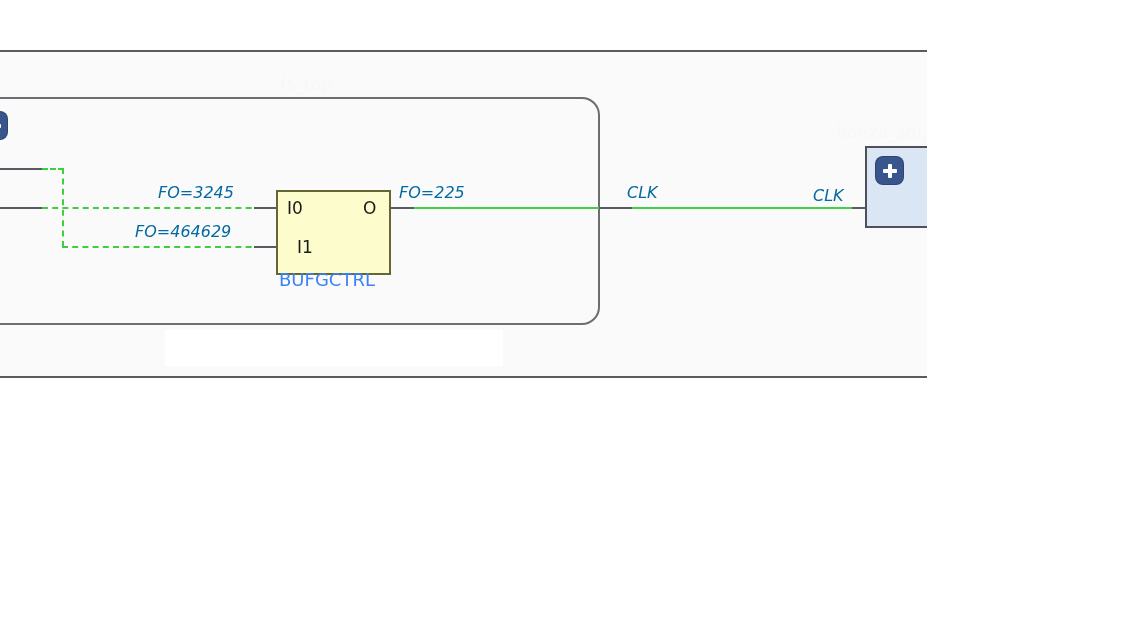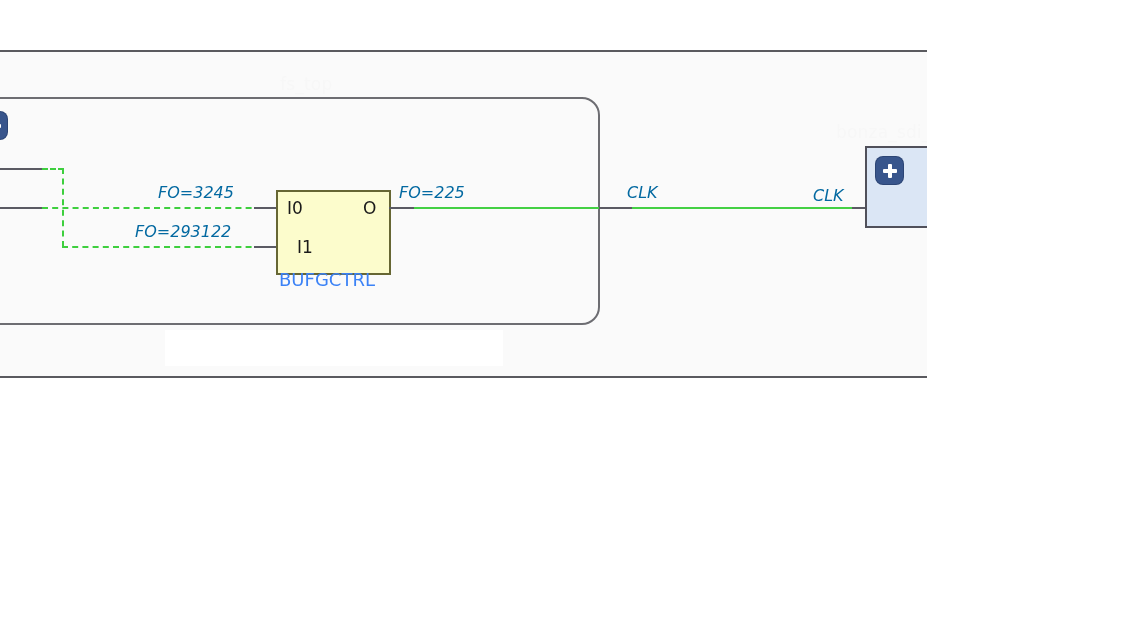--- a/index.html
+++ b/index.html
@@ -189,21 +189,21 @@
     <div class="pin" style="left:379px; top:146px;">O</div>
     <div class="prim-name" style="left:295px; top:217px;">BUFGCTRL</div>
 
     <div class="wire h" style="left:405px; top:155px; width:28px;"></div>
     <div class="wire green" style="left:430px; top:155px; width:202px; height:2px;"></div>
     <div class="wire h" style="left:615px; top:155px; width:36px;"></div>
     <div class="wire green" style="left:648px; top:155px; width:236px; height:2px;"></div>
     <div class="wire h" style="left:868px; top:155px; width:36px;"></div>
 
     <div class="netlabel" style="left:174px; top:131px;">FO=3245</div>
-    <div class="netlabel" style="left:151px; top:170px;">FO=293122</div>
+    <div class="netlabel" style="left:151px; top:170px;">FO=464629</div>
     <div class="netlabel" style="left:415px; top:131px;">FO=225</div>
     <div class="netlabel" style="left:643px; top:131px;">CLK</div>
     <div class="netlabel" style="left:829px; top:134px;">CLK</div>
 
     <div class="leaf-blue" style="left:881px; top:94px; width:114px; height:82px;">
       <div class="chip" style="left:9px; top:9px;">
         <span class="bar-h"></span>
         <span class="bar-v"></span>
       </div>
     </div>

